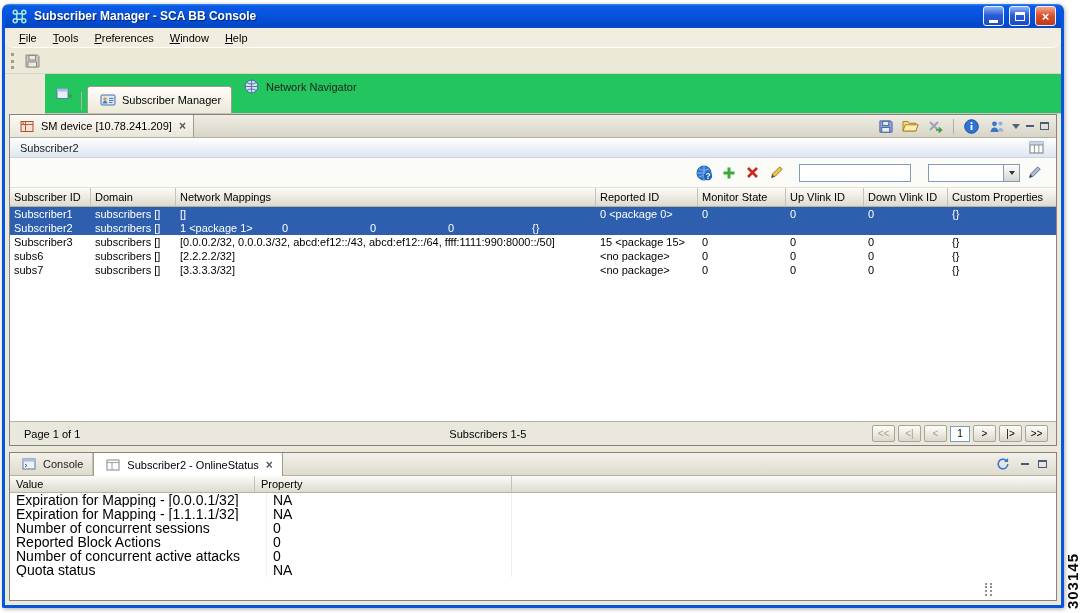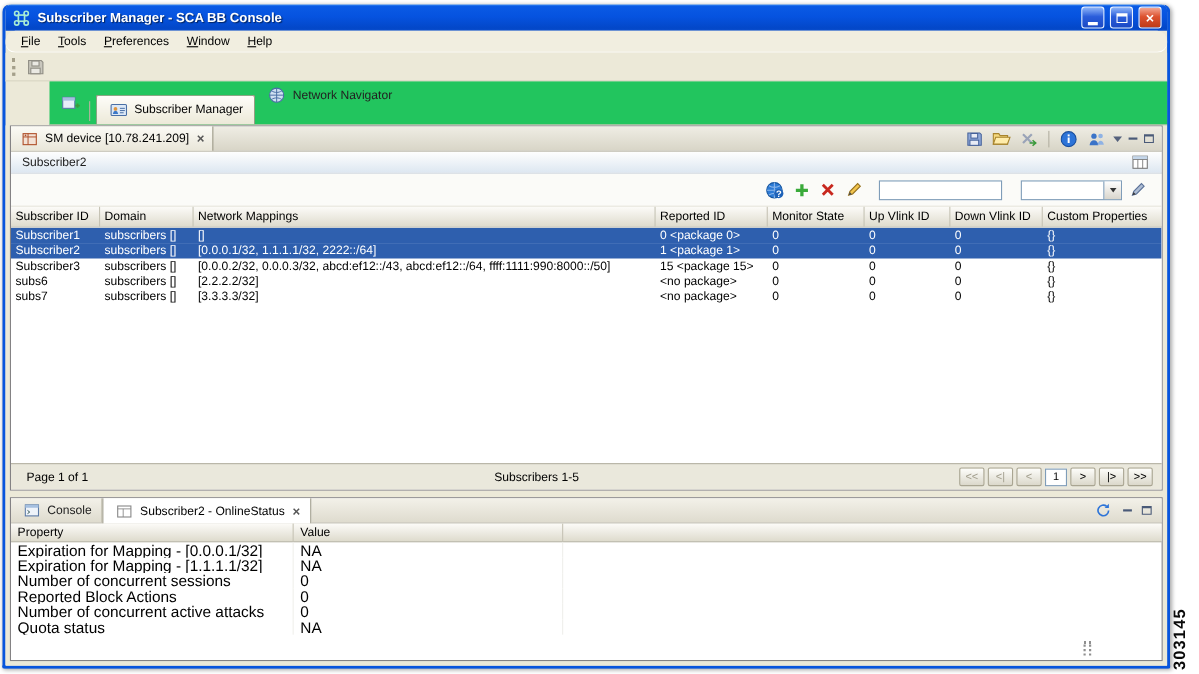--- a/index.html
+++ b/index.html
@@ -321,21 +321,20 @@
             <span class="td c2">[]</span>
             <span class="td c3">0 &lt;package 0&gt;</span>
             <span class="td c4">0</span>
             <span class="td c5">0</span>
             <span class="td c6">0</span>
             <span class="td c7">{}</span>
           </div>
           <div class="trow selected">
             <span class="td c0">Subscriber2</span>
             <span class="td c1">subscribers []</span>
-            <span class="td c2">[0.0.0.1/32, 1.1.1.1/32, 2222::/64]</span>
             <span class="td c3">1 &lt;package 1&gt;</span>
             <span class="td c4">0</span>
             <span class="td c5">0</span>
             <span class="td c6">0</span>
             <span class="td c7">{}</span>
           </div>
           <div class="trow">
             <span class="td c0">Subscriber3</span>
             <span class="td c1">subscribers []</span>
             <span class="td c2">[0.0.0.2/32, 0.0.0.3/32, abcd:ef12::/43, abcd:ef12::/64, ffff:1111:990:8000::/50]</span>
@@ -412,22 +411,22 @@
                   <path d="M13.5 8a5.5 5.5 0 1 1-2-4.2" fill="none" stroke="#2d74d8" stroke-width="1.7"></path>
                   <path d="M13.8 1.2v4.4H9.4z" fill="#2d74d8"></path>
                 </svg>
               </span>
             <span class="g-min2"></span>
             <span class="g-max2"></span>
           </div>
         </div>
 
         <div class="phead">
+          <span class="ph pc1">Value</span>
           <span class="ph pc0">Property</span>
-          <span class="ph pc1">Value</span>
           <span class="ph pc2"></span>
         </div>
         <div class="pbody">
           <div class="prow">
             <span class="pd pc0">Expiration for Mapping - [0.0.0.1/32]</span>
             <span class="pd pc1">NA</span>
             <span class="pd pc2"></span>
           </div>
           <div class="prow">
             <span class="pd pc0">Expiration for Mapping - [1.1.1.1/32]</span>

